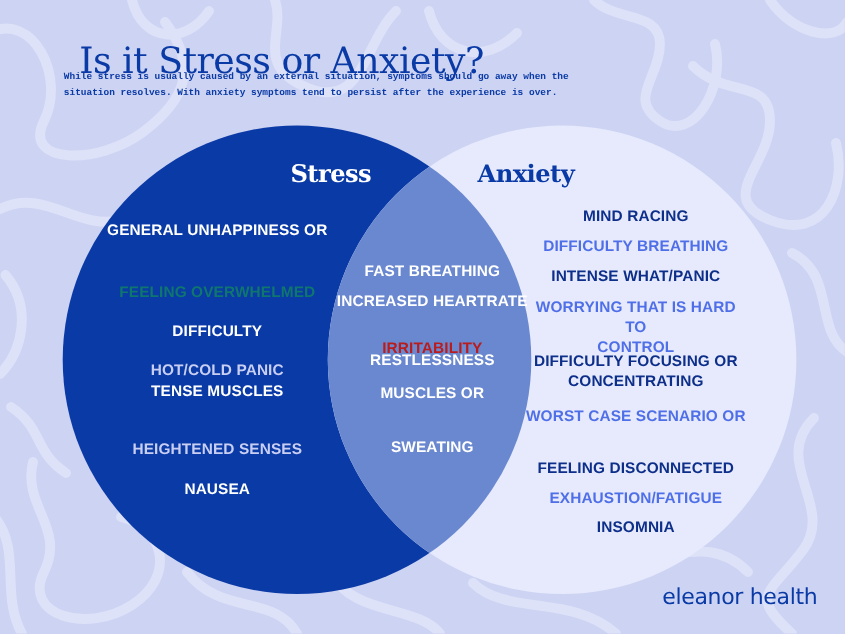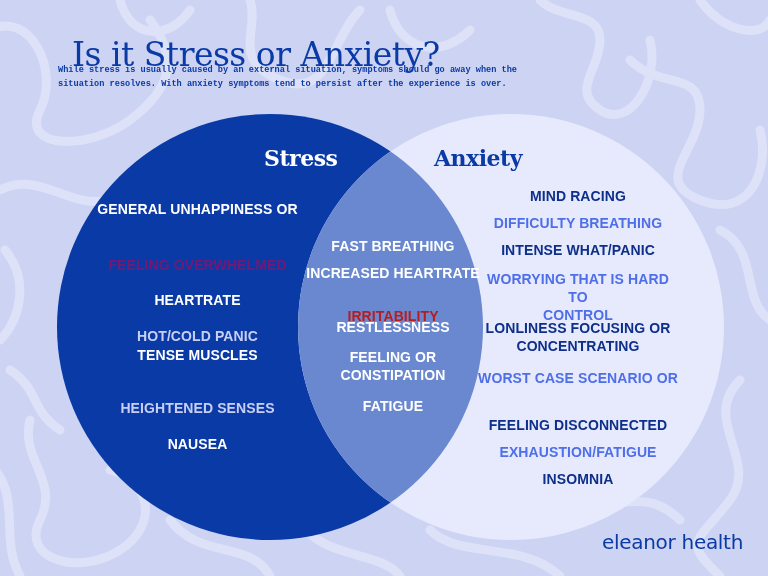--- a/index.html
+++ b/index.html
@@ -81,50 +81,49 @@
   <circle cx="511" cy="327" r="213" fill="#6a88cf" clip-path="url(#stressClip)"></circle>
 </svg>
 
 <div class="label stress-label">Stress</div>
 <div class="label anxiety-label">Anxiety</div>
 
 <div class="col stress-col">
   <div class="item" style="top:200px;color:#ffffff">
     <div>GENERAL UNHAPPINESS OR</div>
   </div>
-  <div class="item" style="top:256px;color:#701a75">FEELING OVERWHELMED</div>
-  <div class="item" style="top:291px;color:#ffffff">HEARTRATE</div>
+  <div class="item" style="top:256px;color:#0f766e">FEELING OVERWHELMED</div>
+  <div class="item" style="top:291px;color:#ffffff">DIFFICULTY</div>
   <div class="item" style="top:327px;color:#c9cff3">HOT/COLD PANIC</div>
   <div class="item" style="top:346px;color:#ffffff">TENSE MUSCLES</div>
   <div class="item" style="top:399px;color:#c9cff3">HEIGHTENED SENSES</div>
   <div class="item" style="top:435px;color:#ffffff">NAUSEA</div>
 </div>
 
 <div class="col overlap-col">
   <div class="item" style="top:237px;color:#ffffff">FAST BREATHING</div>
   <div class="item" style="top:264px;color:#ffffff">INCREASED HEARTRATE</div>
   <div class="item" style="top:307px;color:#b91c1c">IRRITABILITY</div>
   <div class="item" style="top:318px;color:#ffffff">RESTLESSNESS</div>
   <div class="item" style="top:348px;color:#ffffff">
-    <div>FEELING OR</div>
-    <div>CONSTIPATION</div>
+    <div>MUSCLES OR</div>
   </div>
-  <div class="item" style="top:397px;color:#ffffff">FATIGUE</div>
+  <div class="item" style="top:397px;color:#ffffff">SWEATING</div>
 </div>
 
 <div class="col anxiety-col">
   <div class="item" style="top:187px;color:#0d2f8a">MIND RACING</div>
   <div class="item" style="top:214px;color:#4f6fe8">DIFFICULTY BREATHING</div>
   <div class="item" style="top:241px;color:#0d2f8a">INTENSE WHAT/PANIC</div>
   <div class="item" style="top:270px;color:#4f6fe8">
     <div>WORRYING THAT IS HARD TO</div>
     <div>CONTROL</div>
   </div>
   <div class="item" style="top:319px;color:#0d2f8a">
-    <div>LONLINESS FOCUSING OR</div>
+    <div>DIFFICULTY FOCUSING OR</div>
     <div>CONCENTRATING</div>
   </div>
   <div class="item" style="top:369px;color:#4f6fe8">
     <div>WORST CASE SCENARIO OR</div>
   </div>
   <div class="item" style="top:416px;color:#0d2f8a">FEELING DISCONNECTED</div>
   <div class="item" style="top:443px;color:#4f6fe8">EXHAUSTION/FATIGUE</div>
   <div class="item" style="top:470px;color:#0d2f8a">INSOMNIA</div>
 </div>
 

